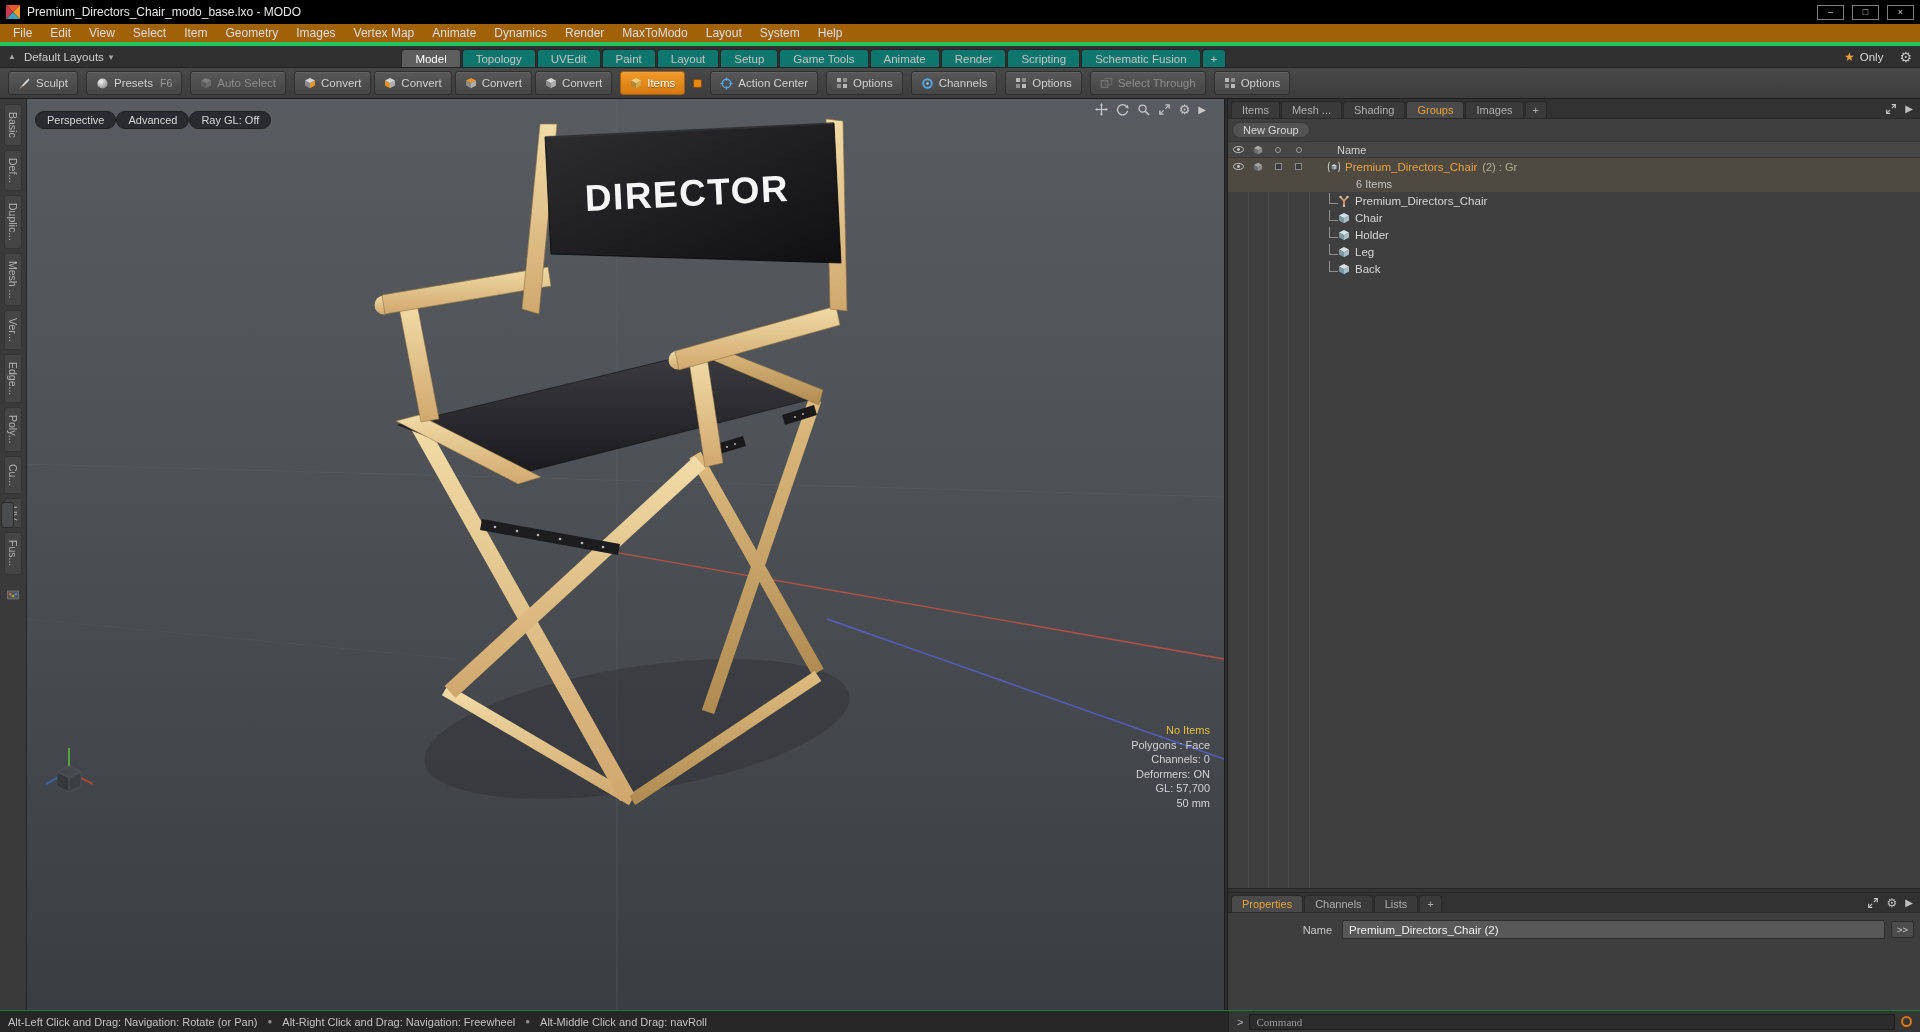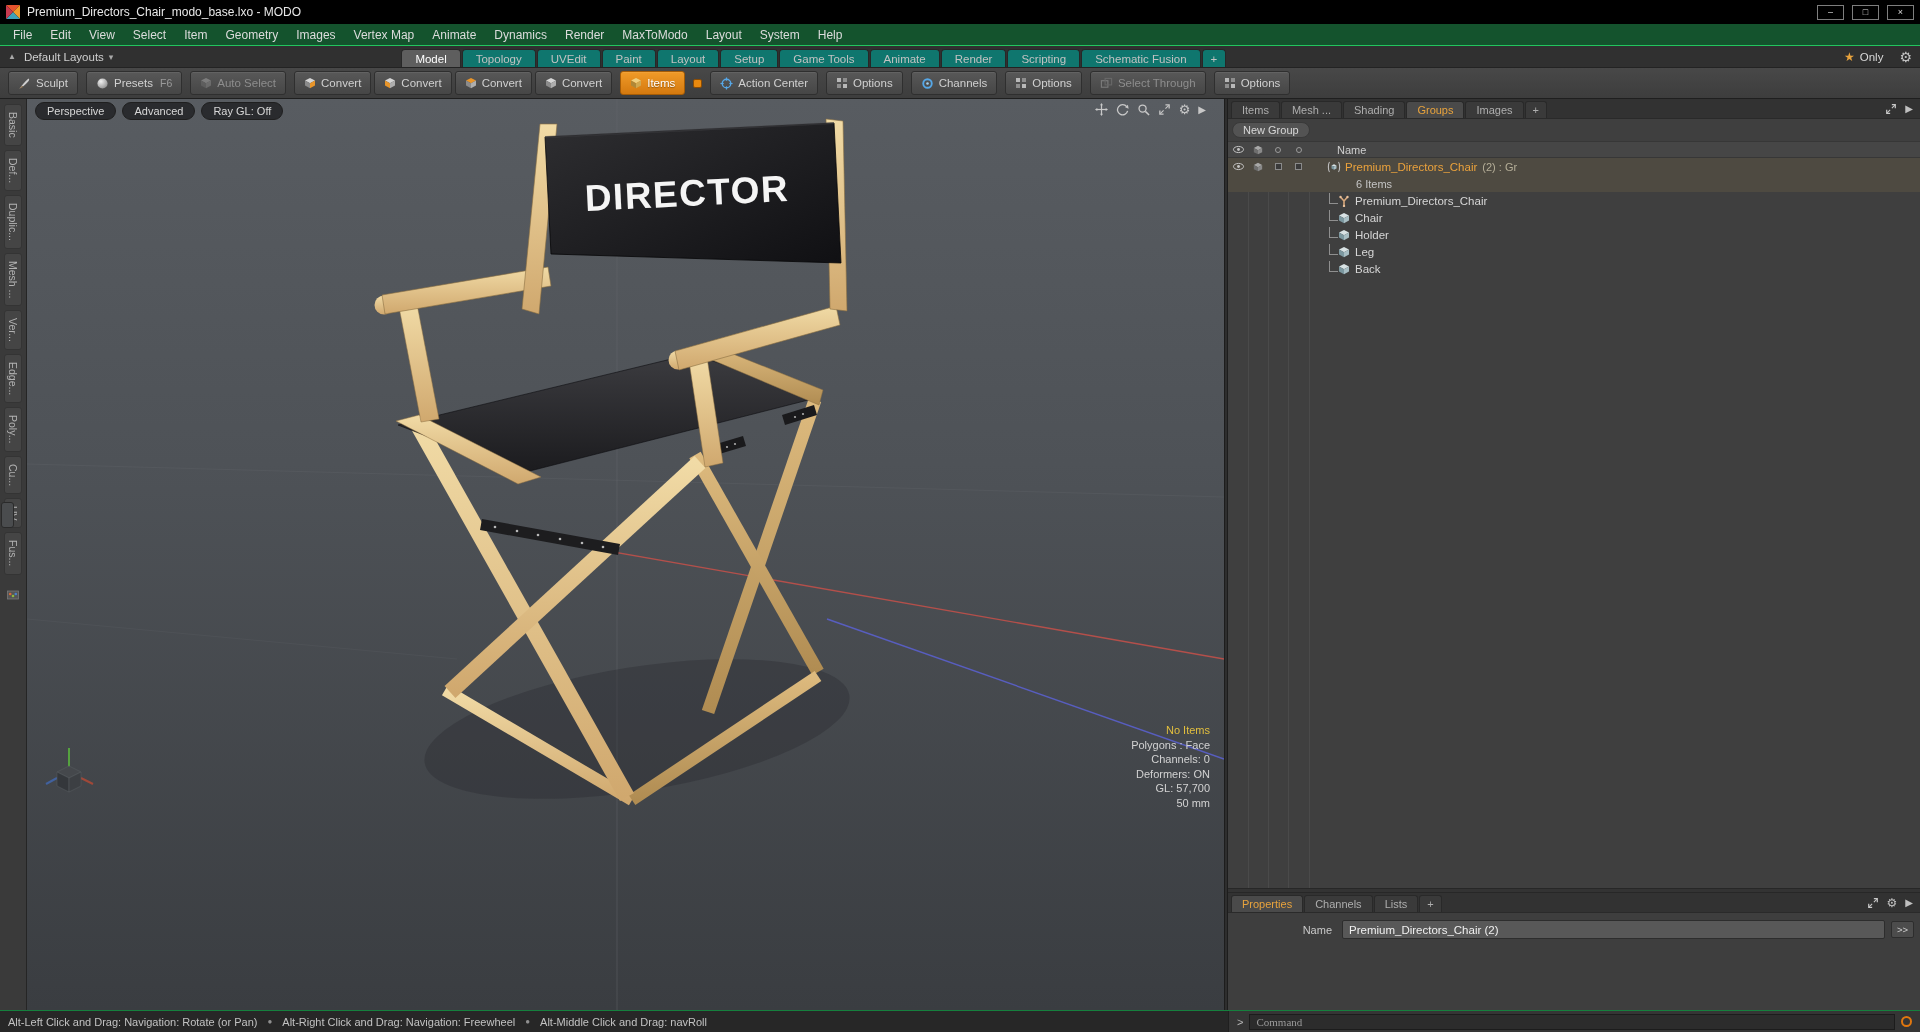--- a/index.html
+++ b/index.html
@@ -7,21 +7,21 @@
   body{font-family:"Liberation Sans",sans-serif;background:#333;color:#ddd;-webkit-font-smoothing:antialiased}
   #app{position:relative;width:1920px;height:1032px;display:flex;flex-direction:column;background:#3a3a3a}
 
   
   #titlebar{height:24px;background:#000;display:flex;align-items:center;padding:0 6px;flex:none}
   #titlebar .title{font-size:12px;color:#e8e8e8;margin-left:7px}
   #titlebar .spacer{flex:1}
   .win-btn{width:27px;height:15px;border:1px solid #7e7e7e;margin-left:8px;font-size:9px;line-height:12px;text-align:center;color:#ddd;flex:none}
 
   
-  #menubar{height:22px;background:#14532d;border-bottom:1px solid #22c55e;display:flex;align-items:center;padding:0 4px;flex:none}
+  #menubar{height:22px;background:#a16207;border-bottom:4px solid #22c55e;display:flex;align-items:center;padding:0 4px;flex:none}
   .menu-item{padding:2px 9px;font-size:12px;color:#dcdcdc}
 
   
   #layoutbar{height:22px;background:#303030;border-bottom:1px solid #232323;display:flex;align-items:flex-end;padding:0 8px;flex:none}
   .lb-up{font-size:8px;color:#a8a8a8;align-self:center;margin-right:8px}
   .lb-selector{display:flex;align-items:center;align-self:center;font-size:11.5px;color:#cfcfcf;gap:5px}
   .lb-caret{font-size:9px;color:#a8a8a8}
   .lb-spacer{width:288px}
   .lb-flex{flex:1}
   .lt-tab{font-size:11.5px;color:#c2c2c2;background:#0f766e;border:1px solid #272727;border-bottom:none;border-radius:4px 4px 0 0;padding:3px 13px 2px;margin-right:1px;white-space:nowrap}
@@ -43,21 +43,21 @@
 
   
   #body{flex:1;display:flex;min-height:0}
   #left-strip{width:27px;background:#3a3a3a;border-right:1px solid #252525;display:flex;flex-direction:column;align-items:center;padding-top:3px;position:relative;flex:none}
   .vtab{writing-mode:vertical-rl;font-size:10.5px;color:#b2b2b2;background:#454545;border:1px solid #343434;border-radius:3px;padding:7px 3px;margin:2px 0;line-height:1}
   .collapse-handle{position:absolute;left:1px;top:403px;width:13px;height:26px;background:#4a4c4e;border:1px solid #2a2a2a;border-radius:3px}
   .palette-wrap{margin-top:10px}
 
   #viewport{flex:1;position:relative;background:linear-gradient(180deg,#585c61 0%,#4e5257 40%,#3a3d41 100%);overflow:hidden}
   #scene{position:absolute;inset:0;width:100%;height:100%;pointer-events:none}
-  .vp-pills{position:absolute;top:3px;left:8px;display:flex;gap:6px}
+  .vp-pills{position:absolute;top:12px;left:8px;display:flex;}
   .vp-pill{background:rgba(32,33,35,.82);border:1px solid #1f1f1f;border-radius:9px;color:#d8d8d8;font-size:11px;padding:2px 11px;white-space:nowrap}
   .vp-icons{position:absolute;top:4px;right:18px;display:flex;align-items:center;gap:8px;color:#c8c8c8}
   .vp-icons .glyph{font-size:13px;line-height:1}
   .vp-icons .glyph.small{font-size:10px}
   .vp-stats{position:absolute;top:624px;right:14px;text-align:right;font-size:11px;line-height:14.5px;color:#d2d2d2}
   .vp-stats .accent{color:#e3bf3e}
 
   #splitter-v{width:4px;background:#2e2e2e;border-left:1px solid #1d1d1d;border-right:1px solid #1d1d1d;flex:none}
 
   

